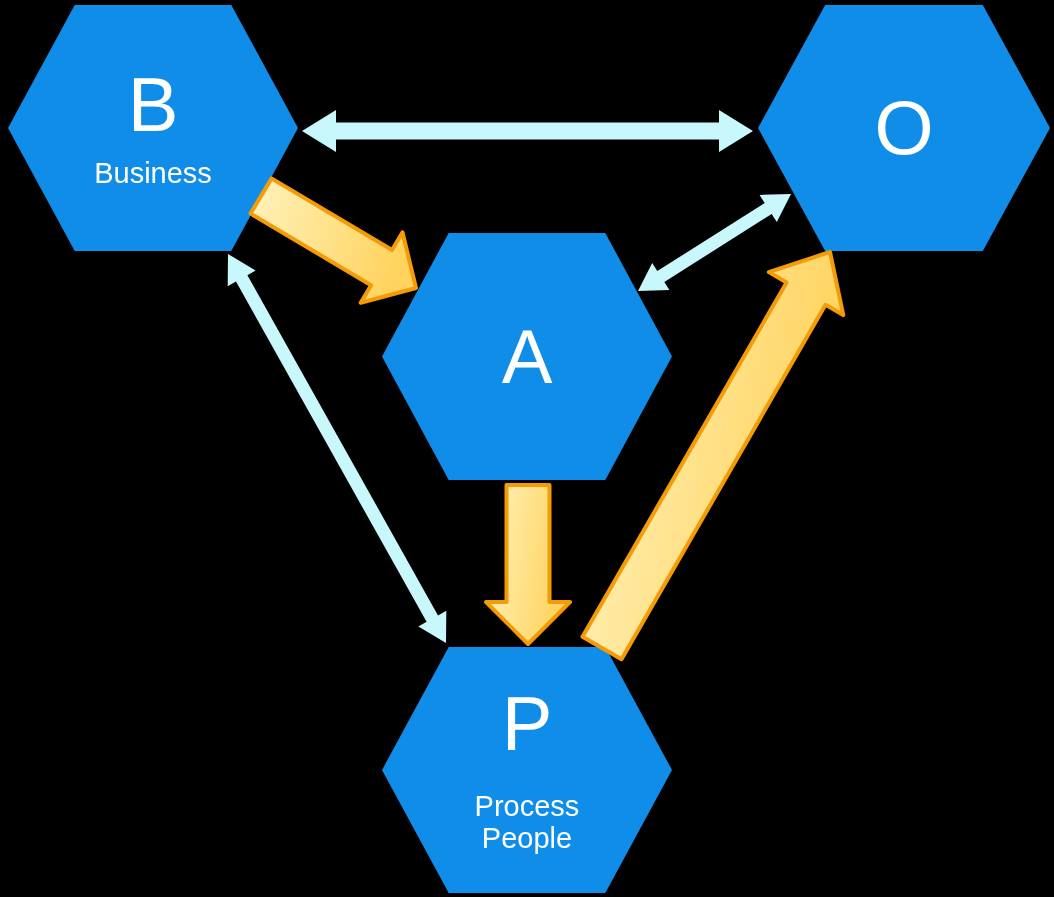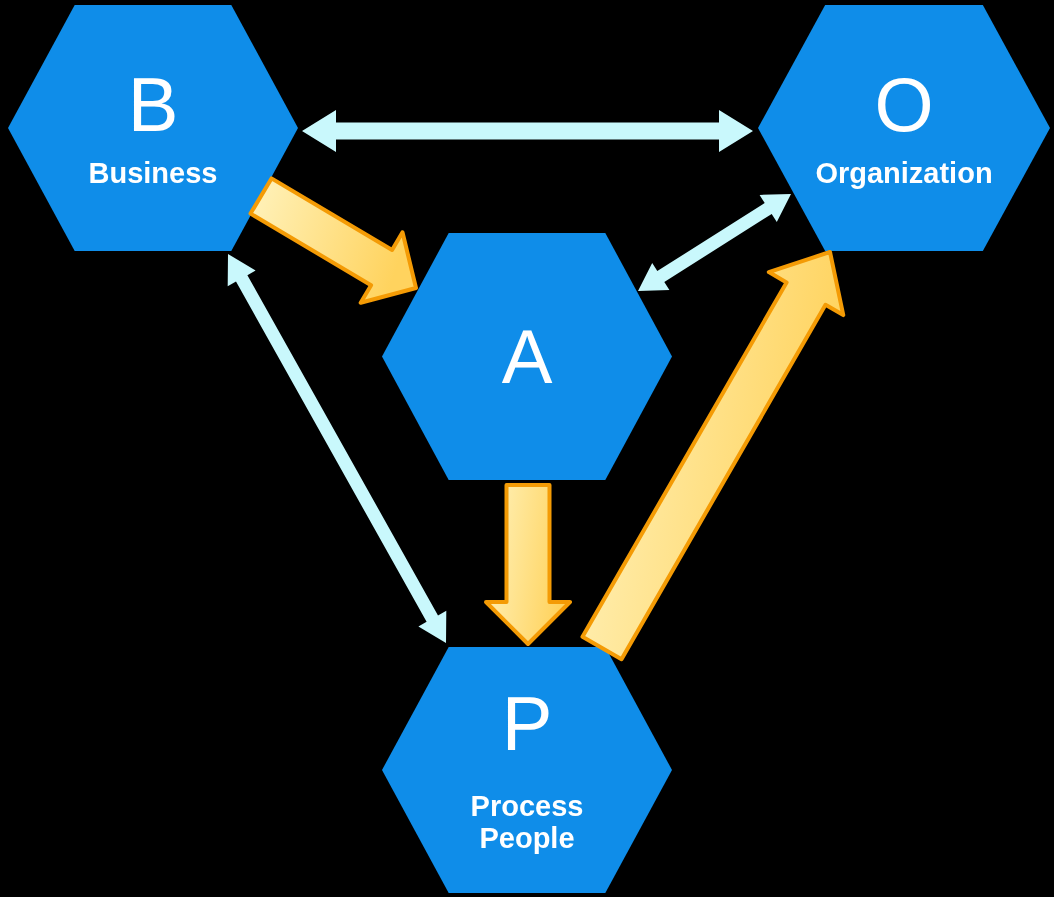--- a/index.html
+++ b/index.html
@@ -7,21 +7,21 @@
     position:relative;width:1054px;height:897px;background:#000;
     overflow:hidden;font-family:"Liberation Sans",sans-serif;
   }
   .hex{
     position:absolute;display:flex;flex-direction:column;align-items:center;
     justify-content:center;text-align:center;color:#fff;
     clip-path:polygon(23% 0,77% 0,100% 50%,77% 100%,23% 100%,0 50%);
     background:var(--hex,#0F8DE9);
   }
   .hex .letter{font-size:76px;line-height:1;font-weight:400;}
-  .hex .label{font-size:29px;line-height:32px;margin-top:14px;font-weight:bold;}
+  .hex .label{font-size:29px;line-height:32px;margin-top:14px;}
   .hex .label + .label{margin-top:0;}
   #hex-business{left:8px;top:5px;width:290px;height:246px;}
   #hex-organization{left:758px;top:5px;width:292px;height:246px;}
   #hex-architecture{left:382px;top:233px;width:290px;height:247px;}
   #hex-process{left:382px;top:647px;width:290px;height:246px;}
   #hex-process .label{margin-top:28px;}
   #hex-process .label + .label{margin-top:0;}
   svg.arrows{position:absolute;left:0;top:0;width:1054px;height:897px;pointer-events:none;}
   .arrow-cyan{fill:var(--cyan,#C9F8FC);stroke:none;}
   .arrow-yellow{fill:url(#yellowGrad);stroke:var(--ystroke,#F49B05);stroke-width:4;stroke-linejoin:round;}
@@ -31,21 +31,20 @@
 
 <div class="canvas" style="background: rgb(0, 0, 0);">
 
   <div class="hex" id="hex-business">
     <div class="letter">B</div>
     <div class="label">Business</div>
   </div>
 
   <div class="hex" id="hex-organization">
     <div class="letter">O</div>
-    <div class="label">Organization</div>
   </div>
 
   <div class="hex" id="hex-architecture">
     <div class="letter">A</div>
   </div>
 
   <div class="hex" id="hex-process">
     <div class="letter">P</div>
     <div class="label">Process</div>
     <div class="label">People</div>

